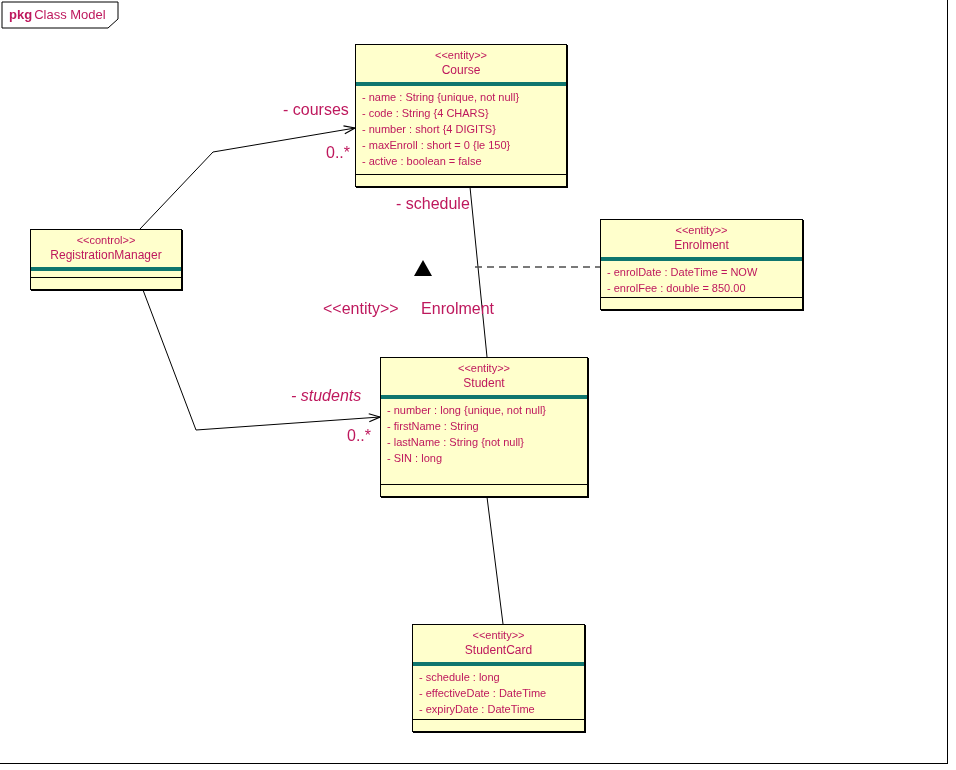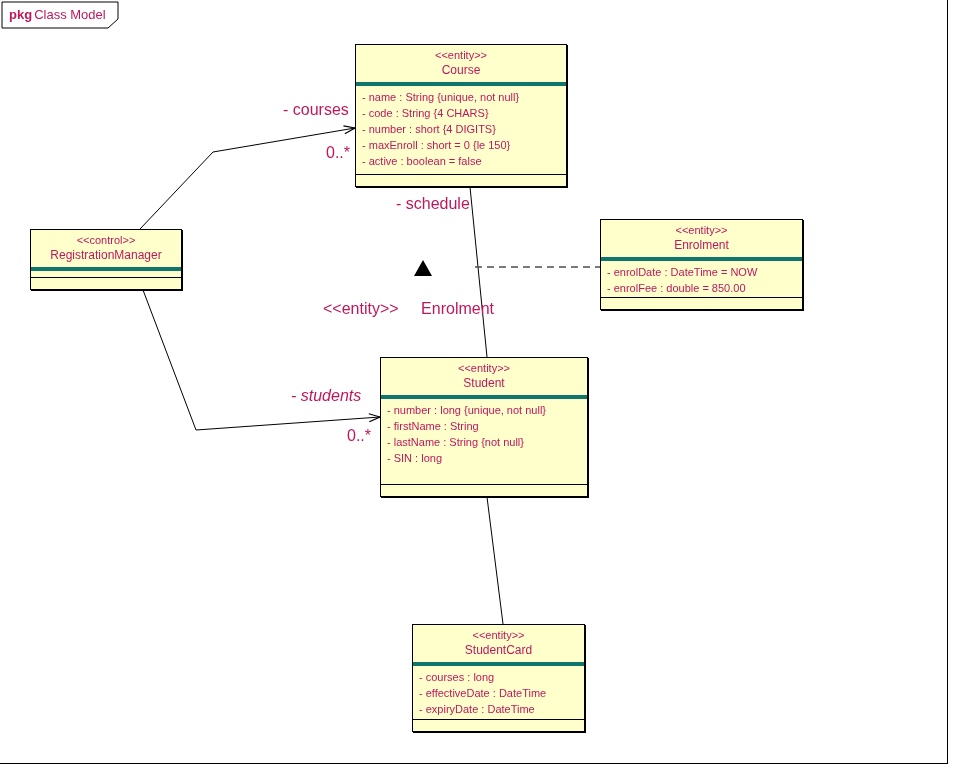--- a/index.html
+++ b/index.html
@@ -143,21 +143,21 @@
       </div>
     <div class="uml-ops"></div>
   </div>
 
   <div class="uml-class" style="left:412px; top:624px; width:173px; height:108px;">
     <div class="uml-title">
       <div class="stereotype">&lt;&lt;entity&gt;&gt;</div>
       <div class="class-name">StudentCard</div>
     </div>
     <div class="uml-attrs">
-        <div class="attr-line">- courses : long</div>
+        <div class="attr-line">- schedule : long</div>
         <div class="attr-line">- effectiveDate : DateTime</div>
         <div class="attr-line">- expiryDate : DateTime</div>
       </div>
     <div class="uml-ops"></div>
   </div>
 
   <div class="edge-label" style="left:283px; top:103px;">- courses</div>
   <div class="edge-label" style="left:326px; top:146px;">0..*</div>
 
   <div class="edge-label" style="left:396px; top:197px;">- schedule</div>

